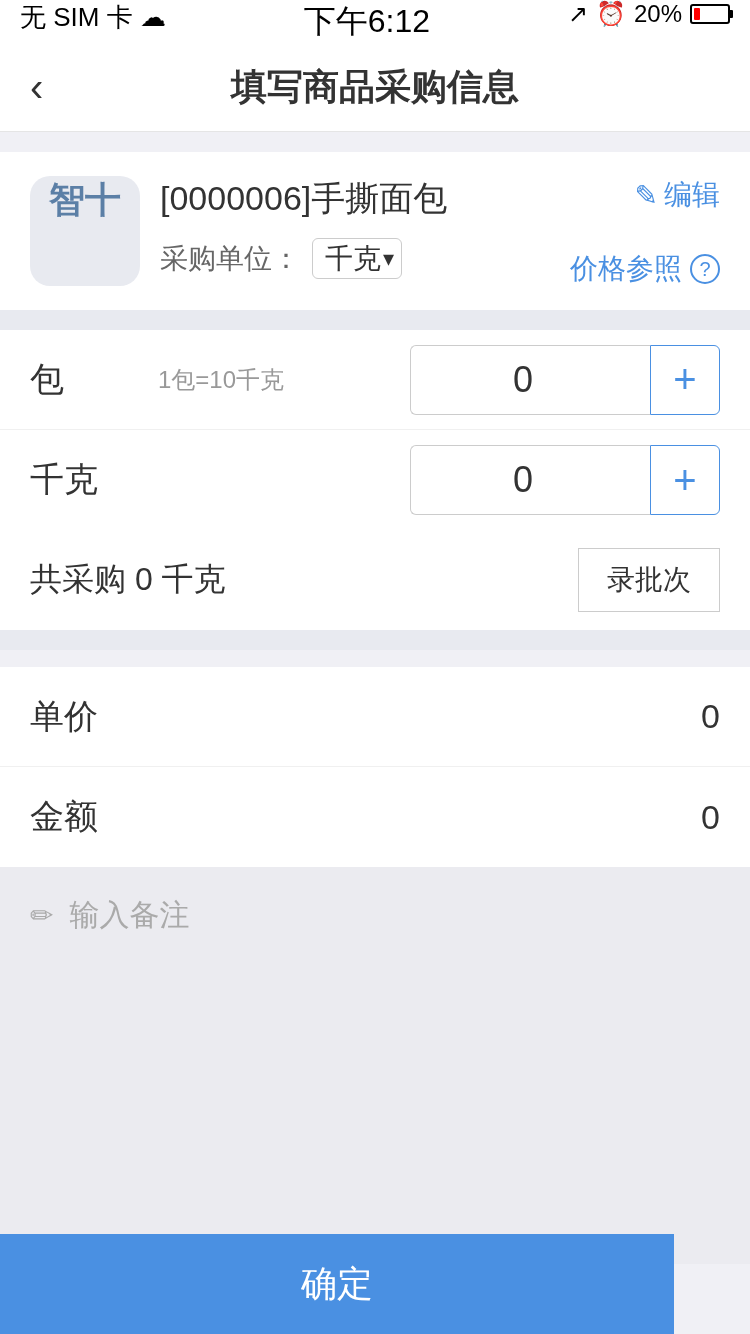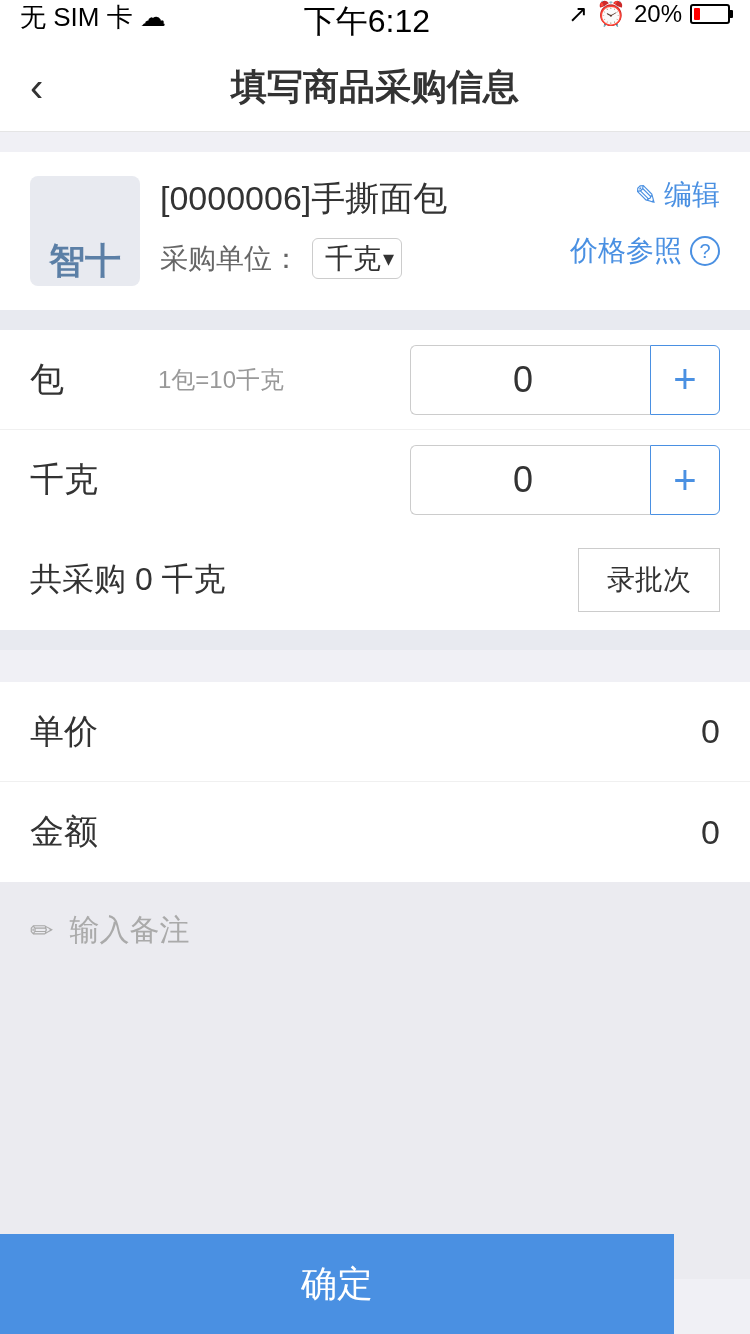--- a/index.html
+++ b/index.html
@@ -70,23 +70,23 @@
       padding: 24px 30px;
       display: flex;
       align-items: flex-start;
       gap: 20px;
       position: relative;
     }
     .product-image {
       width: 110px;
       height: 110px;
       background: #e8eaf0;
-      border-radius: 8px;
-      display: flex;
-      align-items: flex-end;
+      border-radius: 20px;
+      display: flex;
+      align-items: flex-start;
       justify-content: center;
       flex-shrink: 0;
     }
     .product-image-logo {
       font-size: 36px;
       color: #5b7fa6;
       font-weight: bold;
     }
     .product-info { flex: 1; }
     .product-name {
@@ -131,21 +131,21 @@
       top: 24px;
       right: 30px;
       color: #4a90e2;
       font-size: 28px;
       display: flex;
       align-items: center;
       gap: 6px;
     }
     .price-ref {
       position: absolute;
-      bottom: 40px;
+      bottom: 22px;
       right: 30px;
       color: #4a90e2;
       font-size: 28px;
       display: flex;
       align-items: center;
       gap: 8px;
     }
 
     
     .section-divider {
@@ -227,21 +227,21 @@
       font-size: 28px;
       color: #333;
       background: #fff;
       cursor: pointer;
       margin-left: 48px;
     }
 
     
     .price-section {
       background: #fff;
-      margin-top: 32px;
+      margin-top: 17px;
     }
     .price-row {
       display: flex;
       align-items: center;
       padding: 0 30px;
       height: 100px;
       border-bottom: 1px solid #f0f0f0;
     }
     .price-row:last-child { border-bottom: none; }
     .price-label {

